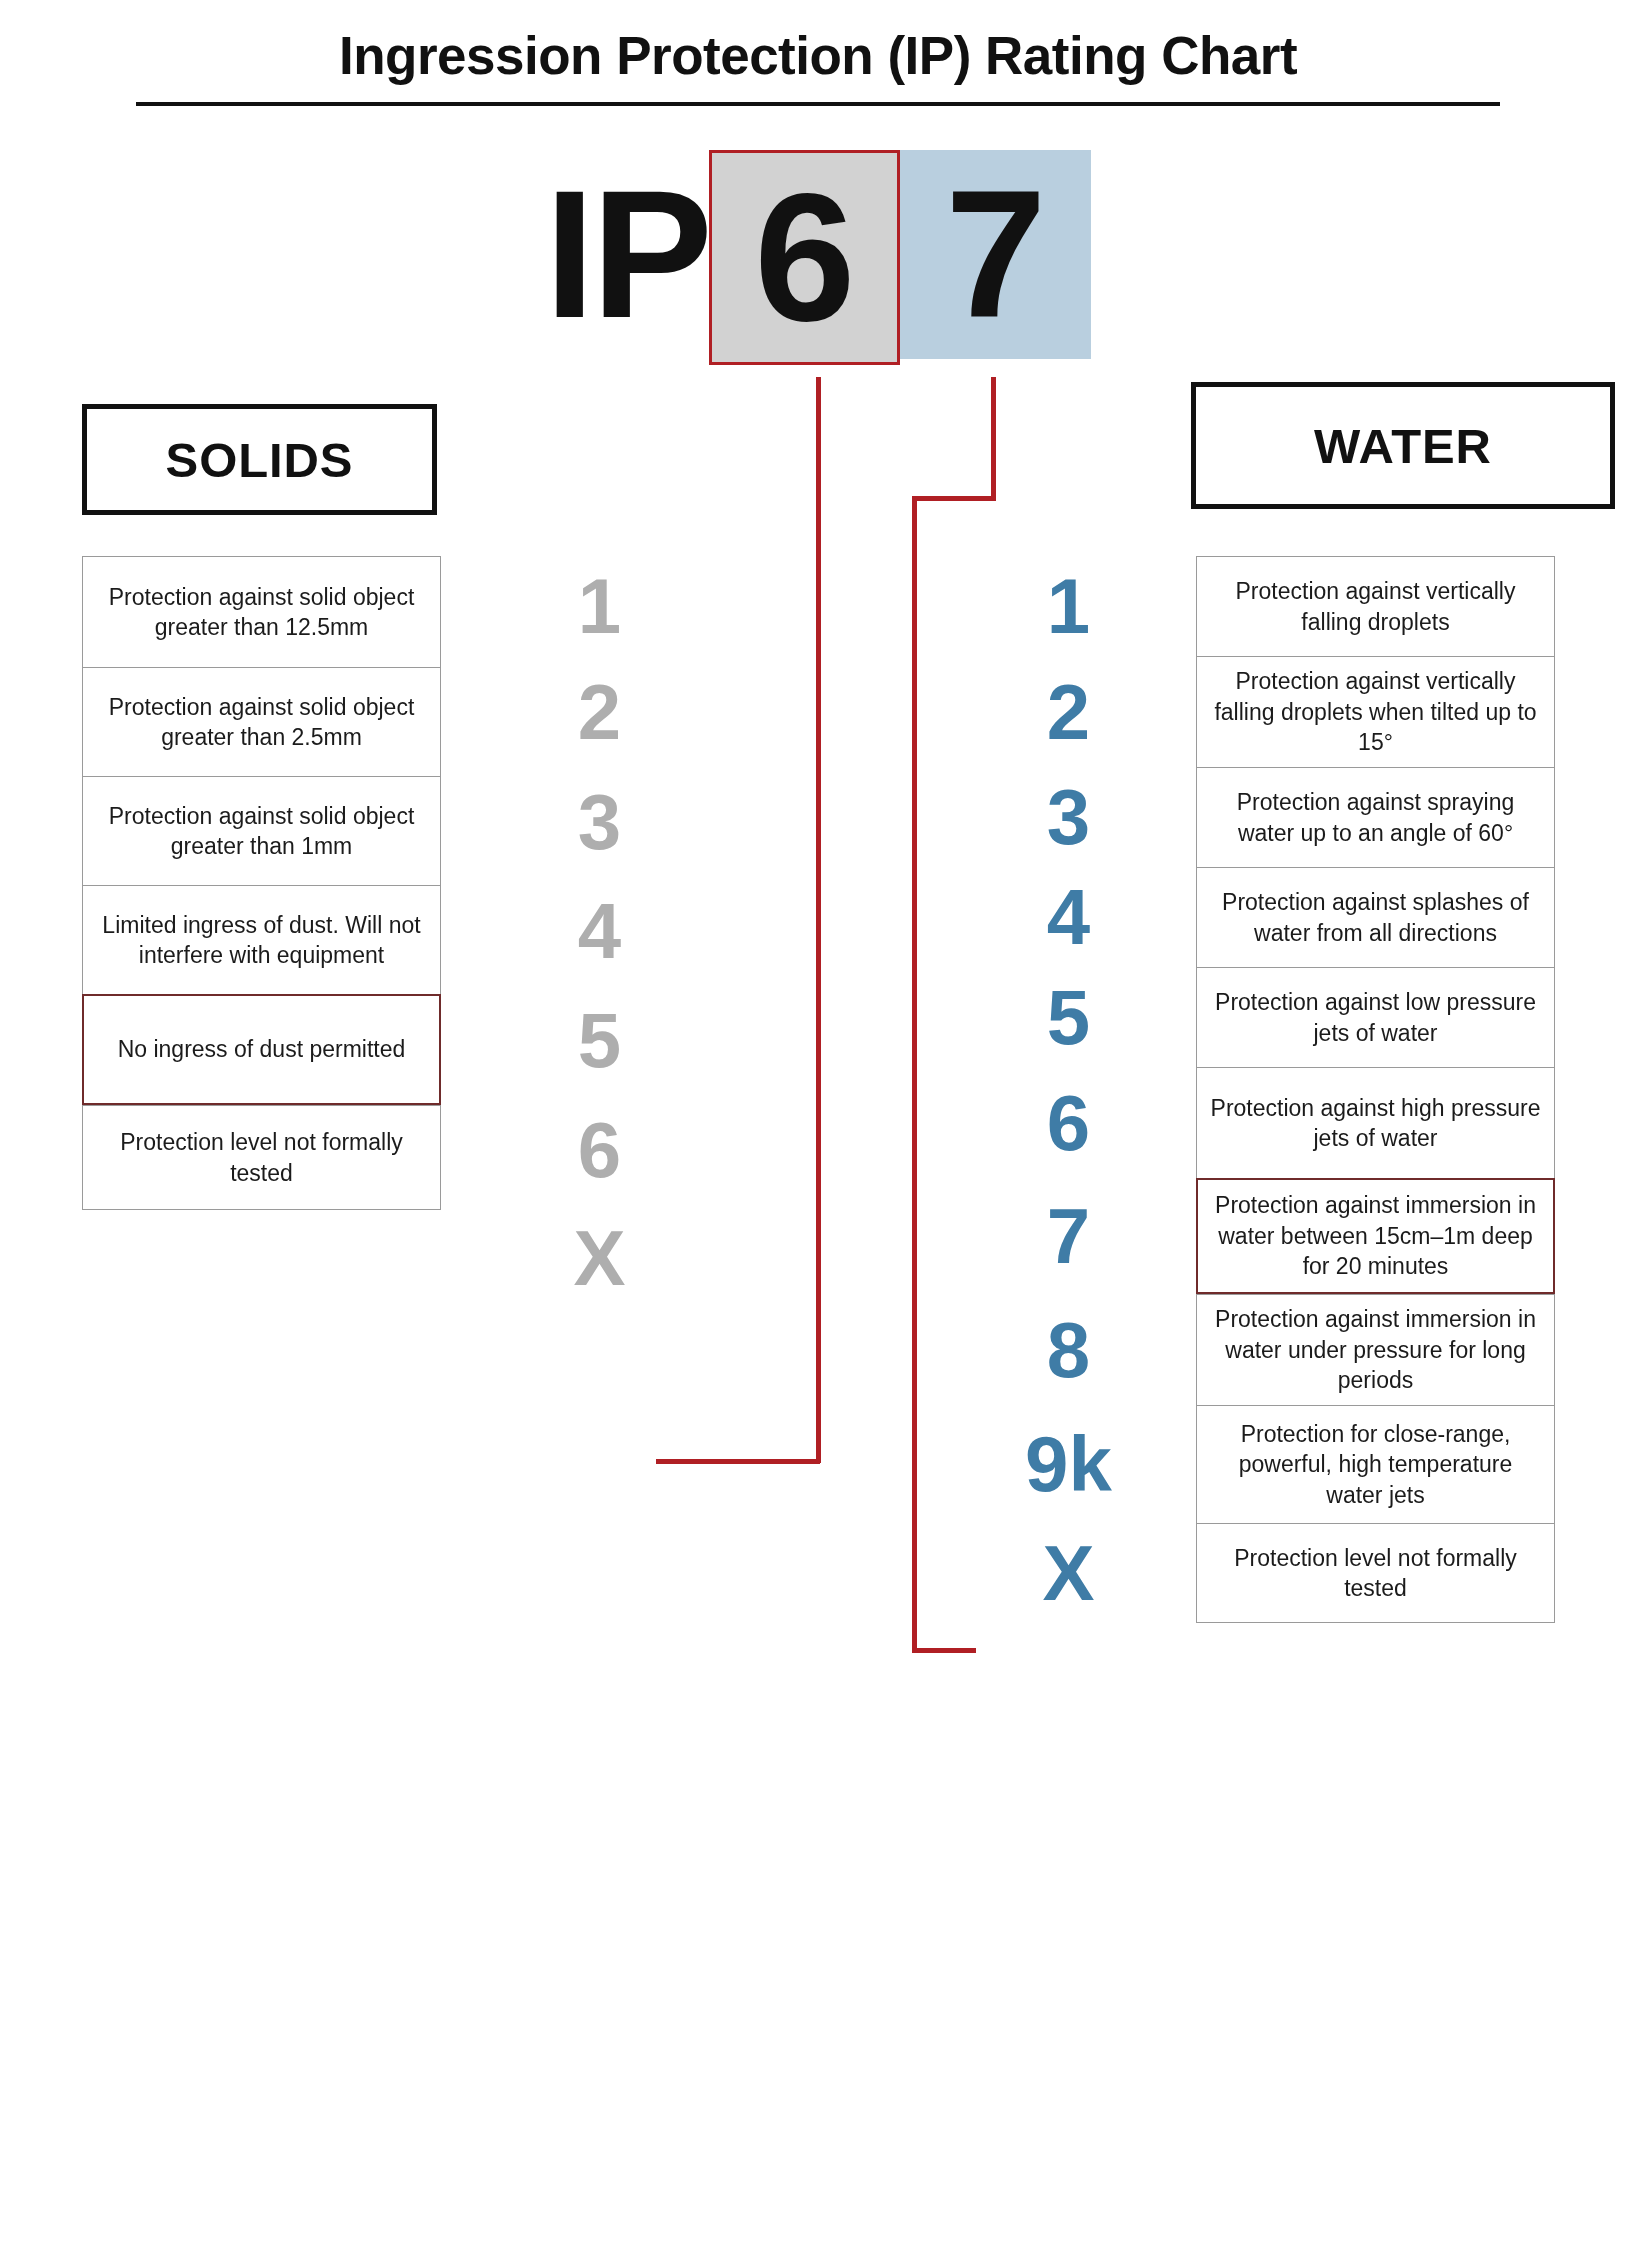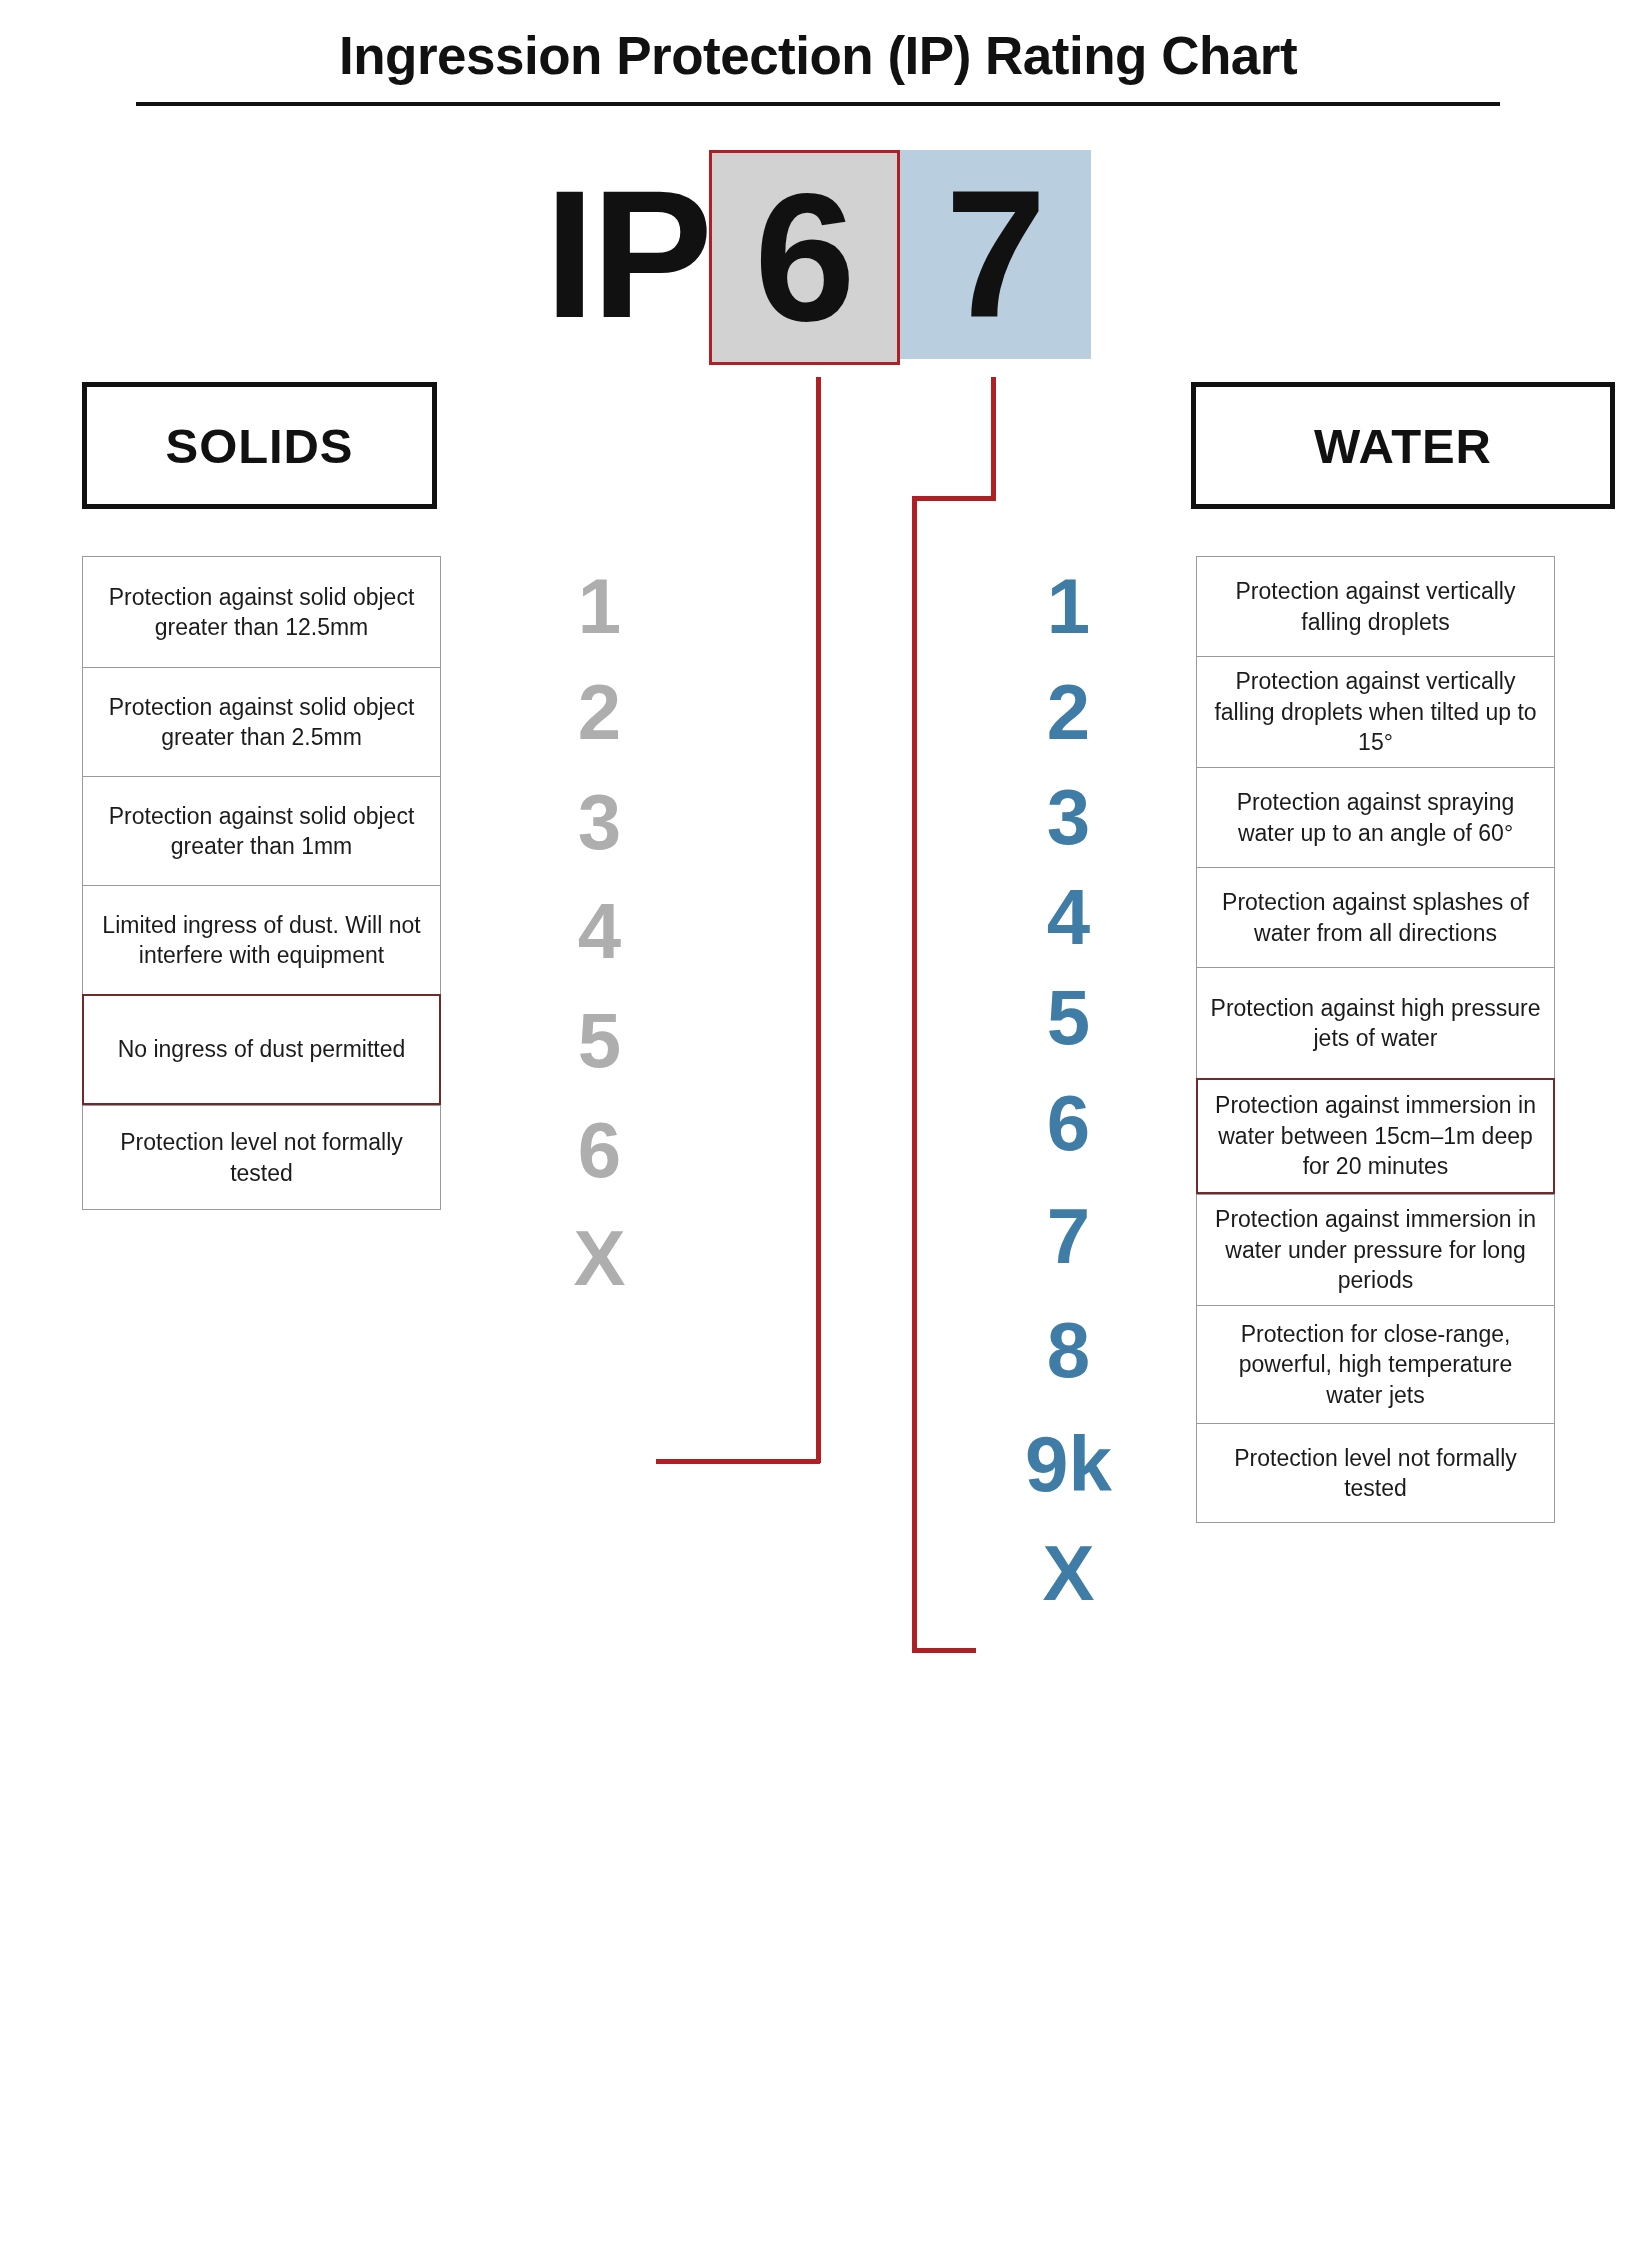--- a/index.html
+++ b/index.html
@@ -82,23 +82,23 @@
     align-items: center;
     justify-content: center;
     font-size: 49px;
     font-weight: bold;
     letter-spacing: 0.9px;
     color: #111111;
     background: #ffffff;
   }
   #header-solids {
     left: 82px;
-    top: 382px;
+    top: 404px;
     width: 355px;
-    height: 127px;
+    height: 111px;
   }
   #header-water {
     left: 1191px;
     top: 382px;
     width: 424px;
     height: 127px;
   }
 
   
   .desc-col {
@@ -225,19 +225,20 @@
     <div class="num-cell" style="height: 111px; color: rgb(63, 124, 166);">8</div>
     <div class="num-cell" style="height: 118px; color: rgb(63, 124, 166);">9k</div>
     <div class="num-cell" style="height: 100px; color: rgb(63, 124, 166);">X</div>
   </div>
 
 <div class="desc-col" id="water-desc">
     <div class="desc-cell" style="height: 100px;">Protection against vertically falling droplets</div>
     <div class="desc-cell" style="height: 111px;">Protection against vertically falling droplets when tilted up to 15°</div>
     <div class="desc-cell" style="height: 100px;">Protection against spraying water up to an angle of 60°</div>
     <div class="desc-cell" style="height: 100px;">Protection against splashes of water from all directions</div>
+    <div class="desc-cell" style="height: 100px;">Protection against low pressure jets of water</div>
     <div class="desc-cell" style="height: 111px;">Protection against high pressure jets of water</div>
     <div class="desc-cell highlight" style="height: 116px;">Protection against immersion in water between 15cm–1m deep for 20 minutes</div>
     <div class="desc-cell" style="height: 111px;">Protection against immersion in water under pressure for long periods</div>
     <div class="desc-cell" style="height: 118px;">Protection for close-range, powerful, high temperature water jets</div>
     <div class="desc-cell" style="height: 100px;">Protection level not formally tested</div>
   </div>
 
 
 </body></html>

